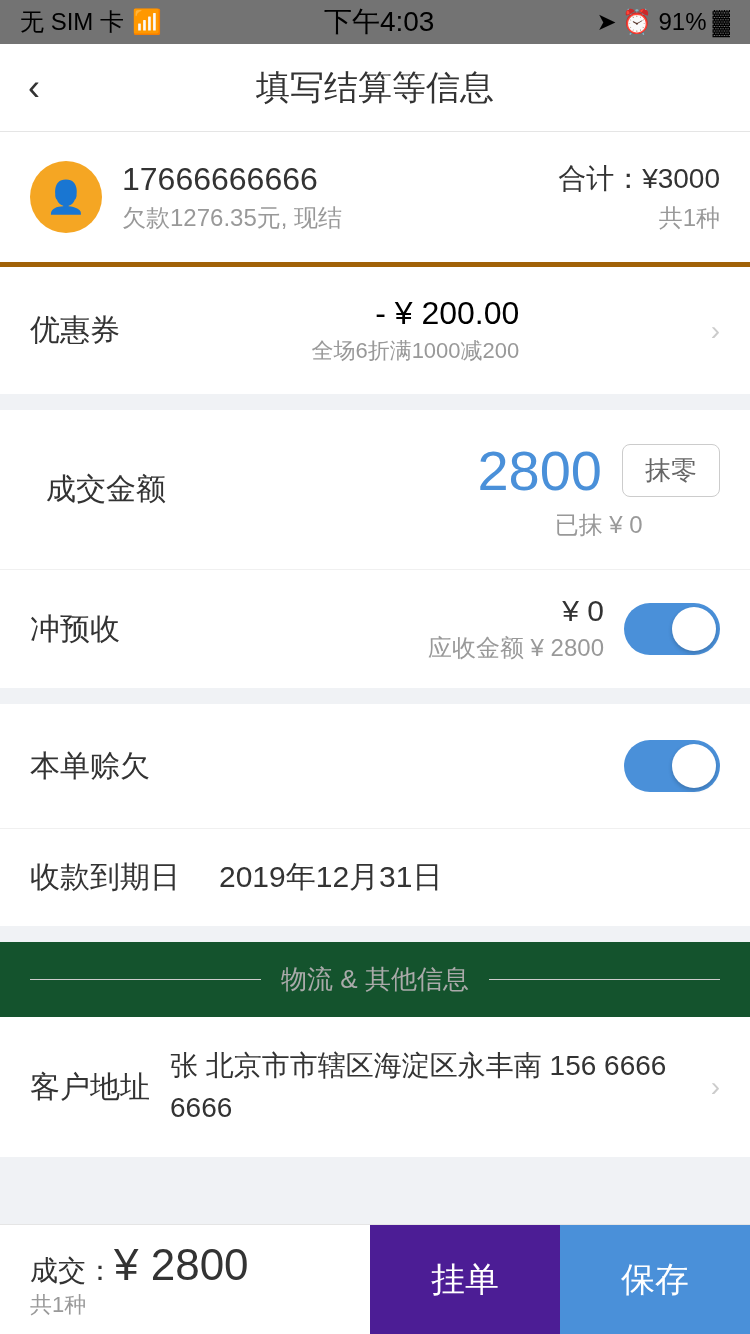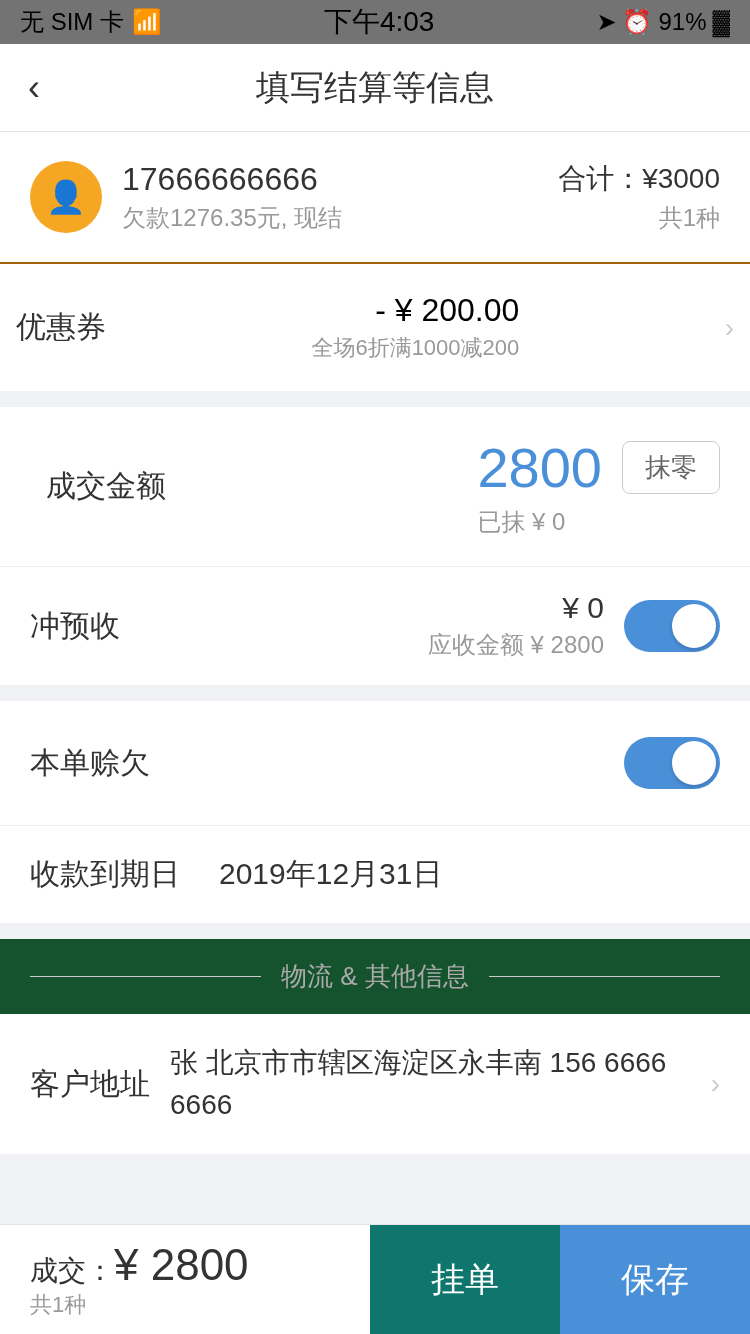--- a/index.html
+++ b/index.html
@@ -79,22 +79,22 @@
     .customer-info .sub { font-size: 24px; color: #999; margin-top: 4px; }
     .customer-right { text-align: right; }
     .customer-right .total { font-size: 28px; color: #333; }
     .customer-right .count { font-size: 24px; color: #999; margin-top: 4px; }
 
     
     .coupon-row {
       display: flex;
       align-items: center;
       justify-content: space-between;
-      padding: 28px 16px;
-      border-top: 2px solid #a16207;
+      padding: 28px 30px;
+      border-top: 5px solid #a16207;
     }
     .coupon-label { font-size: 30px; color: #333; }
     .coupon-discount { font-size: 32px; color: #000000; }
     .coupon-desc { font-size: 22px; color: #999; margin-top: 4px; text-align: right; }
     .coupon-right-wrap { text-align: right; }
     .chevron-icon { font-size: 28px; color: #ccc; }
 
     
     .deal-row {
       display: flex;
@@ -211,21 +211,21 @@
       align-items: center;
       border-top: 1px solid #e5e5e5;
     }
     .bottom-summary {
       flex: 1;
       padding: 0 30px;
     }
     .bottom-btns { display: flex; height: 100%; }
     .btn-hang {
       width: 190px;
-      background: #0f766e;
+      background: #4c1d95;
       color: #fff;
       font-size: 34px;
       display: flex; align-items: center; justify-content: center;
       cursor: pointer;
     }
     .btn-save {
       width: 190px;
       background: #4a90d9;
       color: #fff;
       font-size: 34px;
@@ -282,21 +282,21 @@
         <div class="coupon-discount">- ¥ 200.00</div>
         <div class="coupon-desc">全场6折满1000减200</div>
       </div>
       <span class="chevron-icon">›</span>
     </div>
   </div>
 
   <div class="card">
     <div class="deal-row">
       <span class="deal-label">成交金额</span>
-      <div style="display:flex;flex-direction:column;align-items:flex-start;gap:6px;">
+      <div style="display:flex;flex-direction:column;align-items:center;gap:6px;">
         <div class="deal-right">
           <span class="deal-amount">2800</span>
           <button class="round-btn">抹零</button>
         </div>
         <div class="deal-sub">已抹  ¥ 0</div>
       </div>
     </div>
 
     <div class="prepay-row">
       <span class="prepay-label">冲预收</span>

